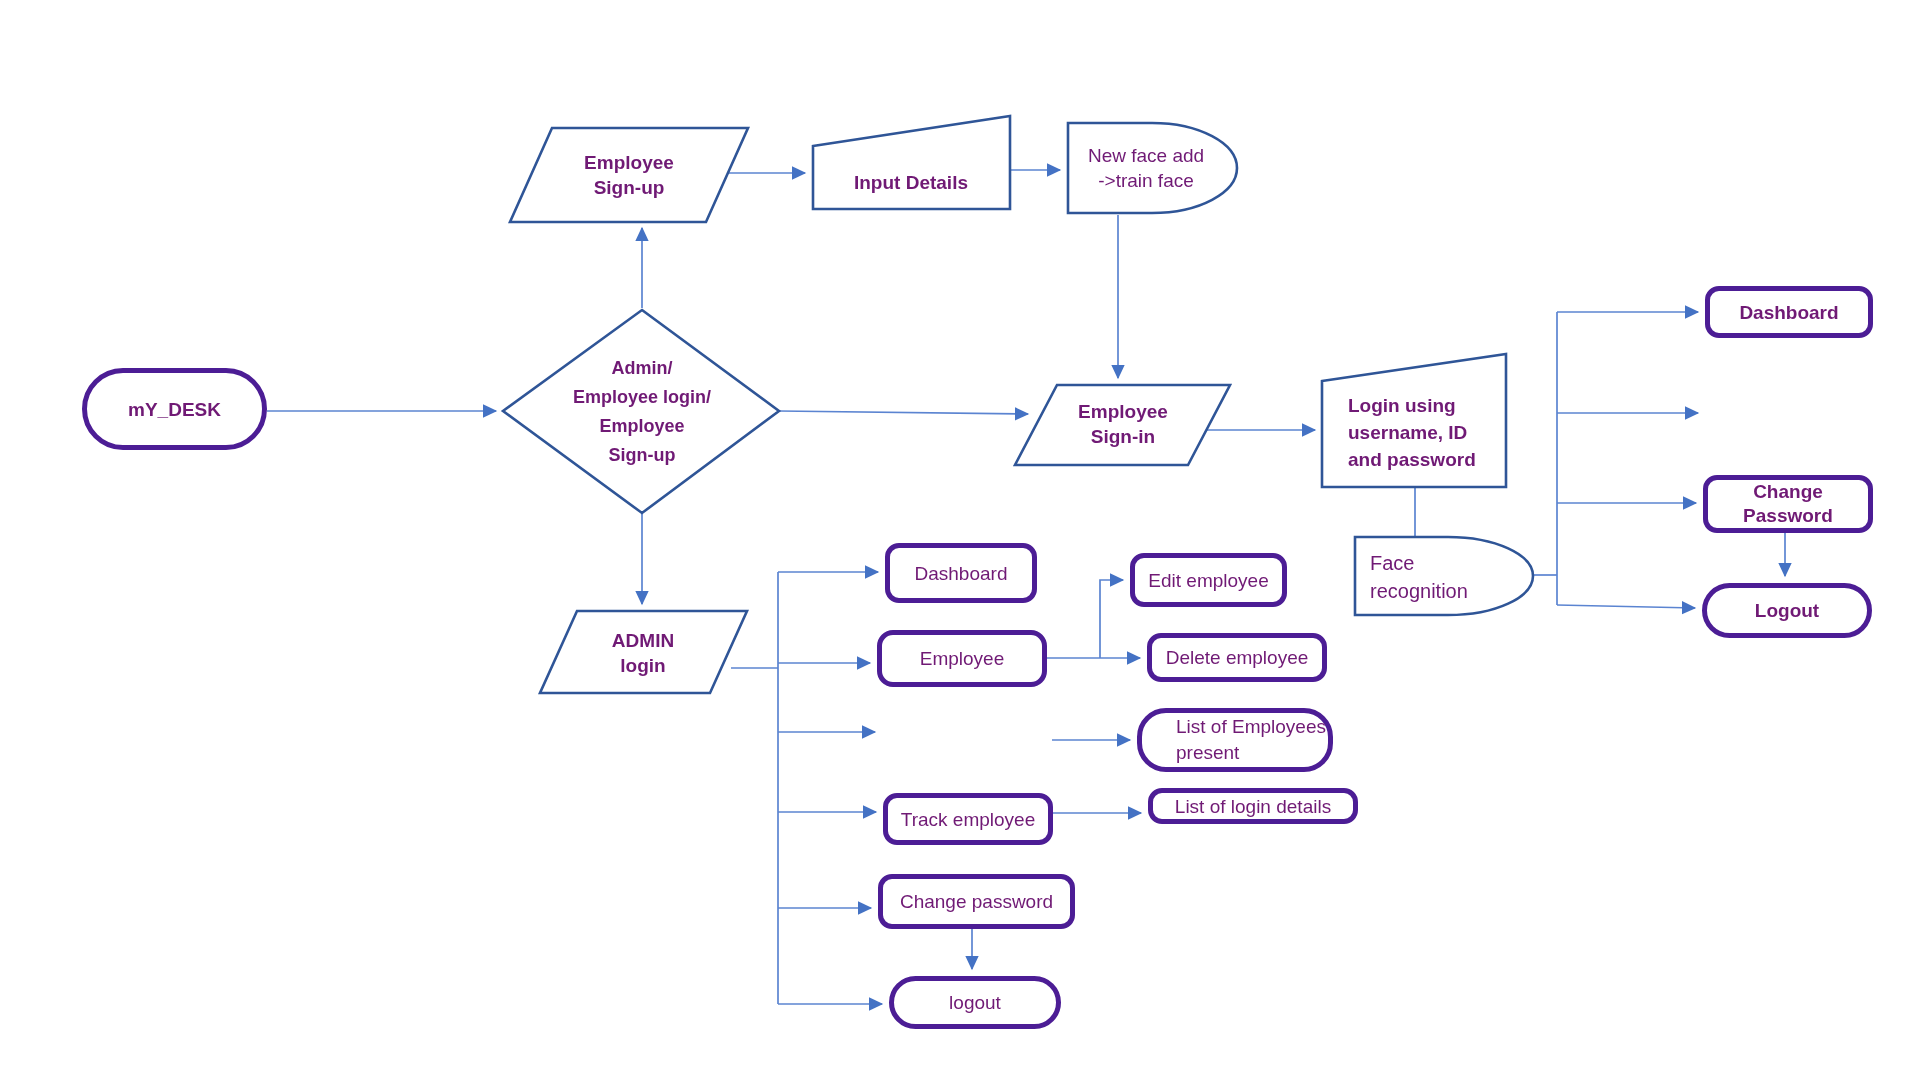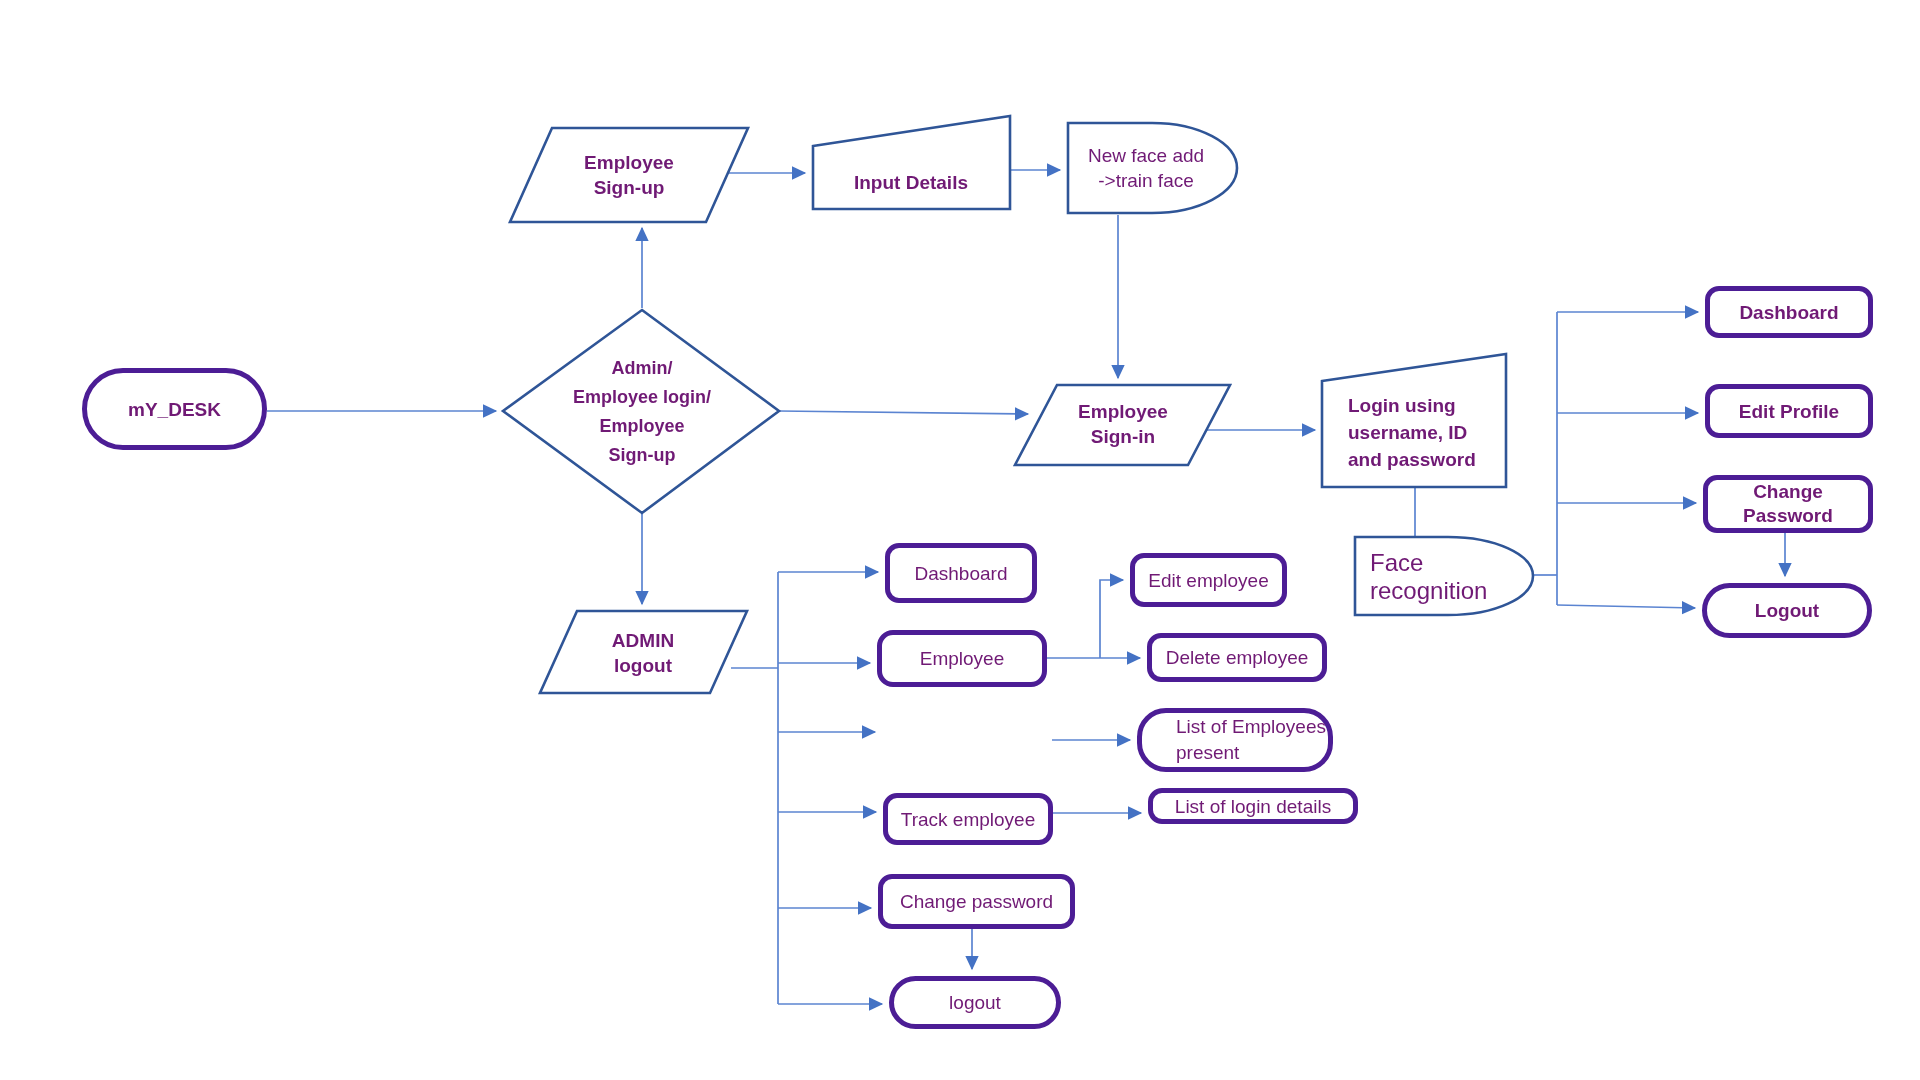--- a/index.html
+++ b/index.html
@@ -14,21 +14,21 @@
   .bold{font-weight:bold;}
   .left{justify-content:flex-start;text-align:left;}
   
   #n-my-desk{left:82px;top:368px;width:185px;height:82px;border-radius:41px;}
   #n-decision-label{left:510px;top:342px;width:264px;height:140px;line-height:29px;font-size:18px;}
   #n-signup-label{left:543px;top:137px;width:172px;height:76px;}
   #n-input-label{left:818px;top:150px;width:186px;height:64px;}
   #n-newface-label{left:1072px;top:130px;width:148px;height:76px;}
   #n-signin-label{left:1040px;top:392px;width:166px;height:64px;}
   #n-login-label{left:1334px;top:385px;width:168px;height:95px;line-height:27px;padding-left:14px;}
-  #n-face-label{left:1364px;top:547px;width:155px;height:60px;font-size:24px;line-height:28px;padding-left:6px;}
+  #n-face-label{left:1364px;top:547px;width:155px;height:60px;font-size:20px;line-height:28px;padding-left:6px;}
   #n-dashboard{left:1705px;top:286px;width:168px;height:52px;}
   #n-edit-profile{left:1705px;top:384px;width:168px;height:54px;}
   #n-change-password{left:1703px;top:475px;width:170px;height:58px;line-height:24px;}
   #n-logout{left:1702px;top:583px;width:170px;height:55px;border-radius:28px;}
   #n-admin-login-label{left:560px;top:618px;width:166px;height:70px;}
   #n-admin-dashboard{left:885px;top:543px;width:152px;height:60px;}
   #n-admin-employee{left:877px;top:630px;width:170px;height:57px;border-radius:16px;}
   #n-check-attendance{left:882px;top:707px;width:170px;height:53px;line-height:24px;padding-left:26px;}
   #n-track-employee{left:883px;top:785px;width:170px;height:52px;margin-top:8px;}
   #n-admin-change-password{left:878px;top:874px;width:197px;height:55px;}
@@ -105,24 +105,23 @@
   <div class="node" id="n-newface-label">New face add
 -&gt;train face</div>
   <div class="node bold" id="n-signin-label">Employee
 Sign-in</div>
   <div class="node bold left" id="n-login-label">Login using
 username, ID
 and password</div>
   <div class="node left" id="n-face-label">Face
 recognition</div>
   <div class="node bold" id="n-admin-login-label">ADMIN
-logout</div>
+login</div>
 
   <div class="node box bold" id="n-dashboard">Dashboard</div>
-  <div class="node box bold" id="n-edit-profile">Edit Profile</div>
   <div class="node box bold" id="n-change-password">Change
 Password</div>
   <div class="node box bold" id="n-logout">Logout</div>
 
   <div class="node box" id="n-admin-dashboard">Dashboard</div>
   <div class="node box" id="n-admin-employee">Employee</div>
   <div class="node box" id="n-track-employee">Track employee</div>
   <div class="node box" id="n-admin-change-password">Change password</div>
   <div class="node box stadium" id="n-admin-logout">logout</div>
 

